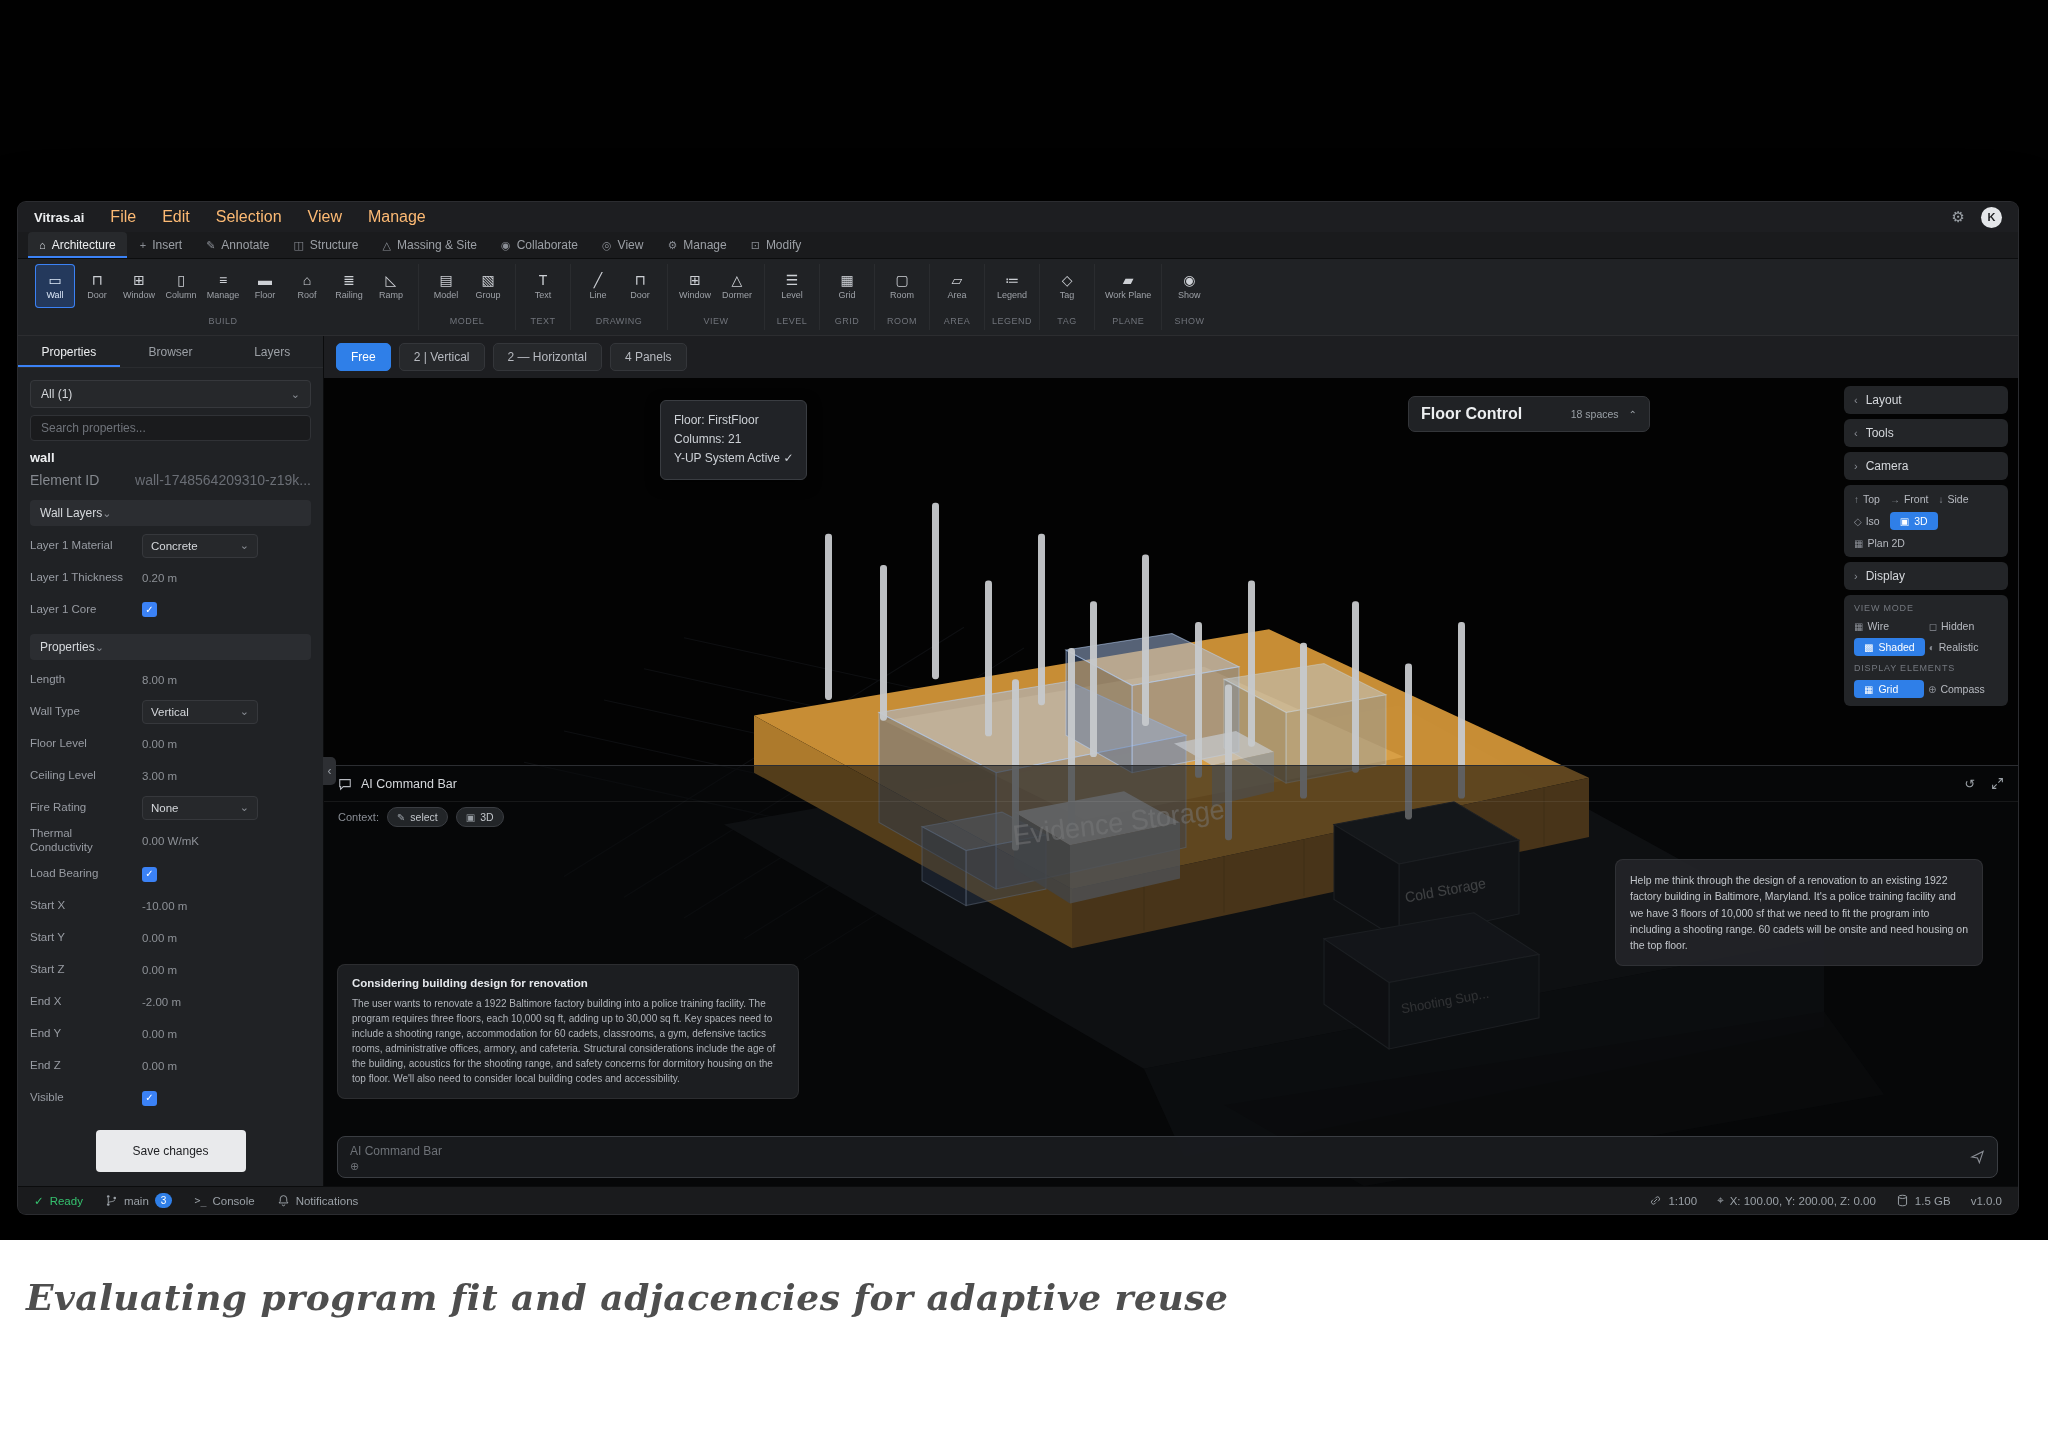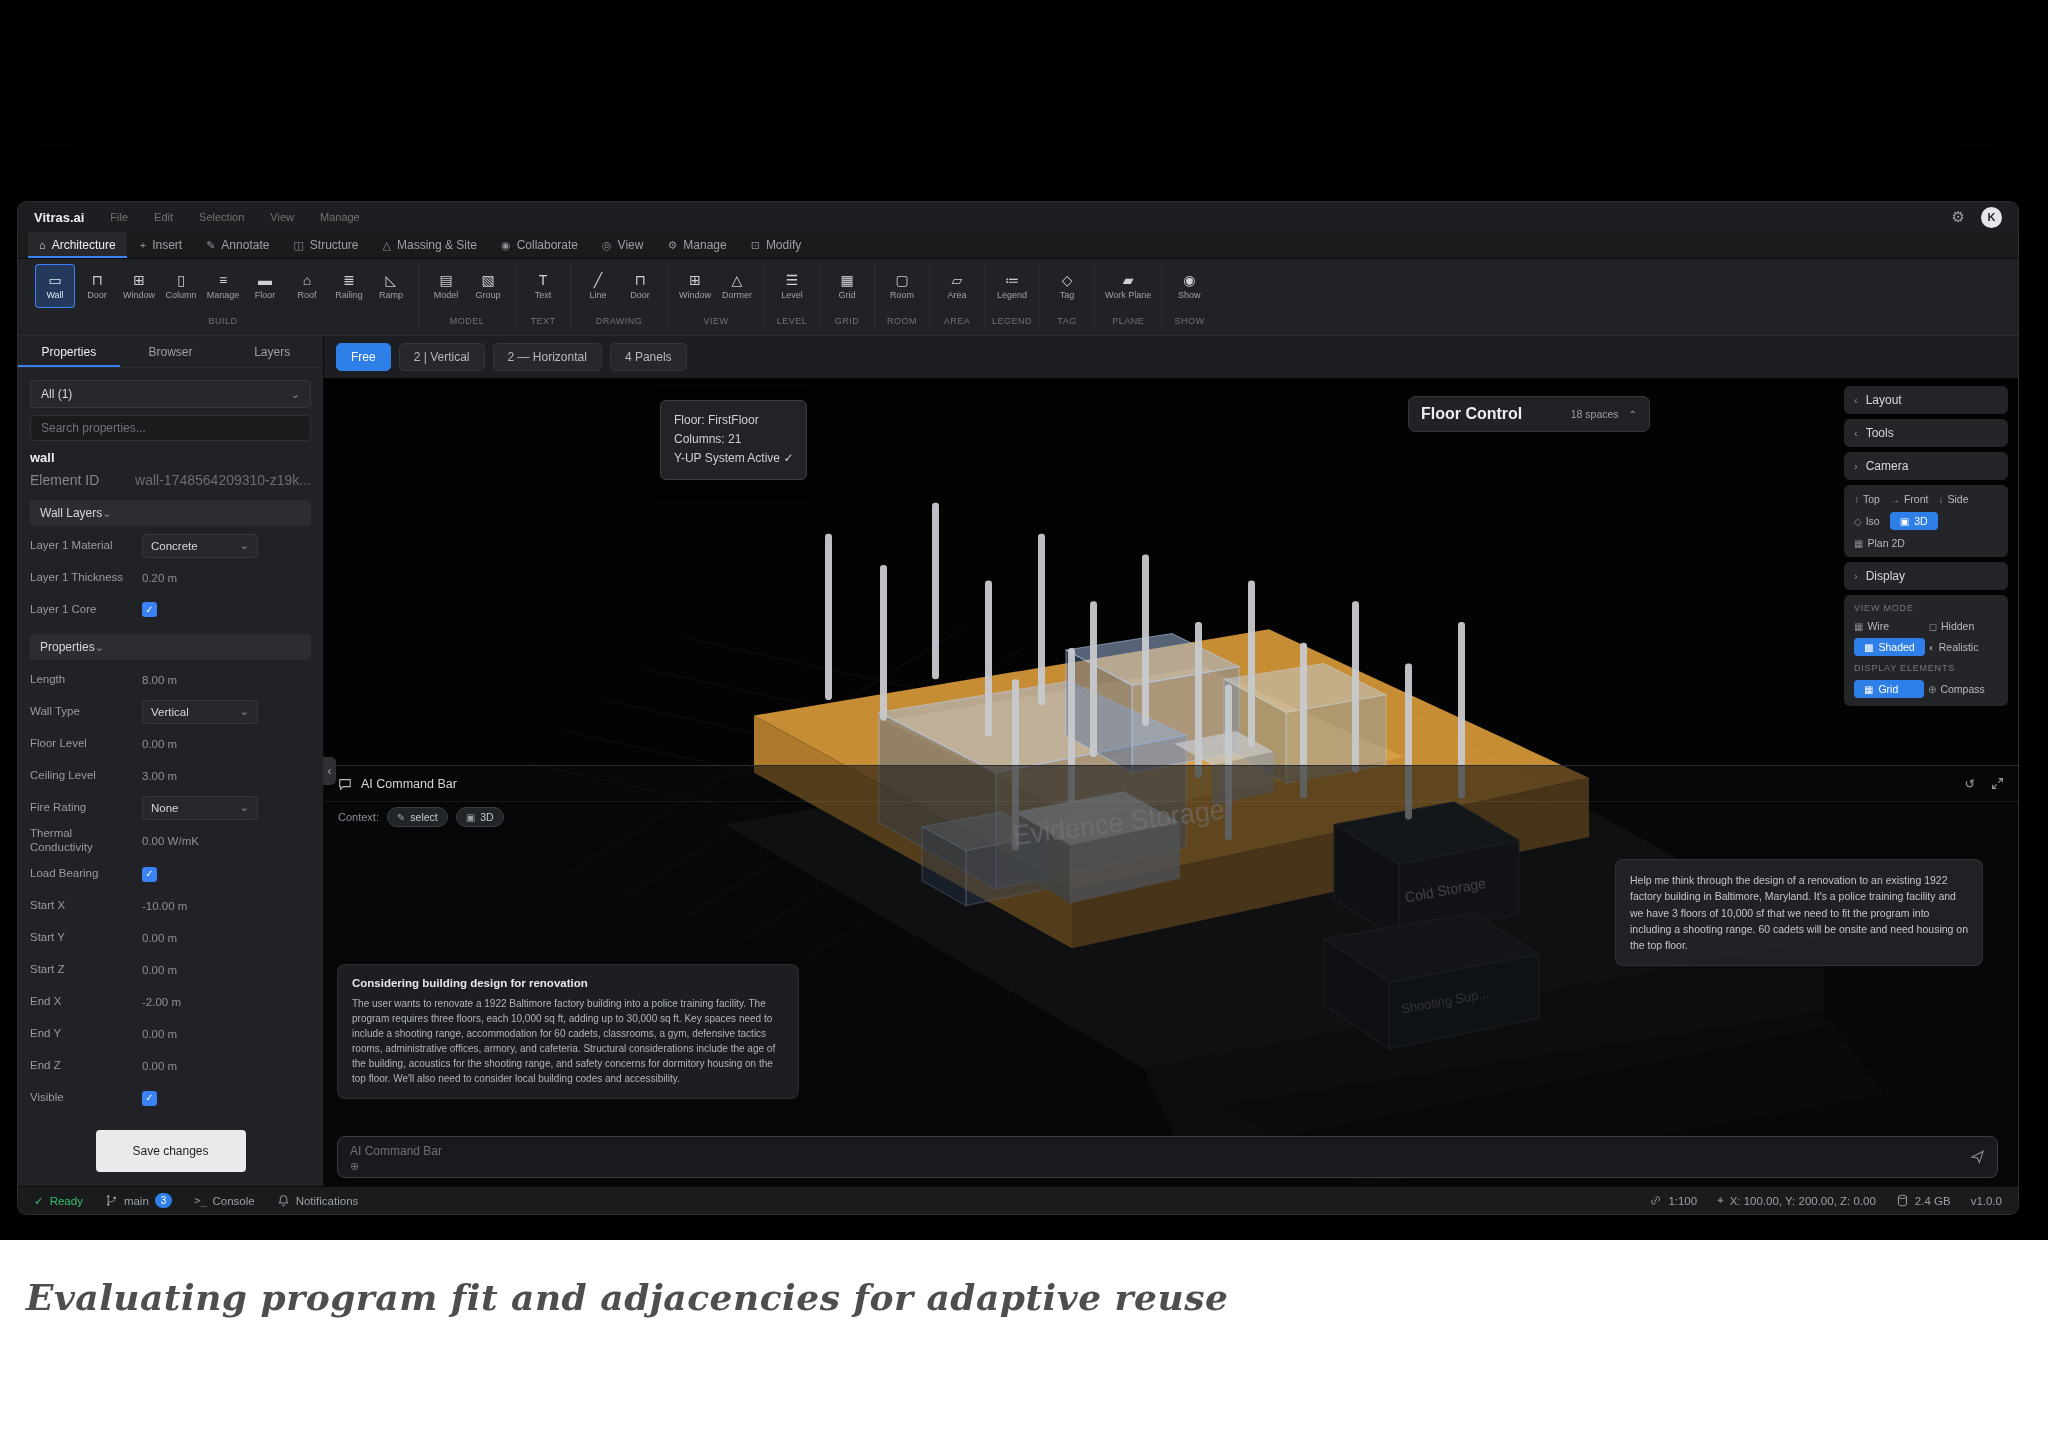--- a/index.html
+++ b/index.html
@@ -7,21 +7,21 @@
   .stage { position:relative; width:2048px; height:1442px; }
   .backdrop { position:absolute; left:0; top:0; width:2048px; height:1240px; background:#010101; }
   .caption-strip { position:absolute; left:0; top:1240px; width:2048px; height:202px; background:#ffffff; }
   .caption { position:absolute; left:26px; top:36px; font-family:"DejaVu Serif",serif; font-style:italic; font-weight:700; font-size:36px; color:#4e4e4e; letter-spacing:.5px; }
 
   
   .app { position:absolute; left:18px; top:202px; width:2000px; height:1012px; background:#1d1e21; border-radius:8px; overflow:hidden; color:#c9ccd1; box-shadow:0 0 0 1px #2b2c30, 0 18px 60px rgba(0,0,0,.6); display:flex; flex-direction:column; }
 
   .menubar { height:30px; display:flex; align-items:center; padding:0 16px; gap:26px; background:#1d1e21; }
   .brand { color:#eceef0; font-weight:700; font-size:13px; }
-  .menu-item { color:#737373; font-size:11px; }
+  .menu-item { color:#fdba74; font-size:16px; }
   .menubar-right { margin-left:auto; display:flex; align-items:center; gap:16px; }
   .gear { color:#9aa0a6; font-size:15px; }
   .avatar { width:21px; height:21px; border-radius:50%; background:#e4e6e9; color:#1d1e21; font-size:11px; font-weight:700; display:flex; align-items:center; justify-content:center; }
 
   .tabbar { height:27px; background:#1a1b1d; display:flex; align-items:stretch; padding:0 10px; gap:2px; border-bottom:1px solid #0c0d0e; }
   .rtab { display:flex; align-items:center; gap:6px; padding:0 11px; font-size:12px; color:#9ca0a6; }
   .rtab .ricon { font-size:11px; color:#8a8e95; }
   .rtab.active { background:#27292c; color:#eceef0; box-shadow:inset 0 -2px 0 #3b82f6; border-radius:4px 4px 0 0; }
   .rtab.active .ricon { color:#cfd3d8; }
 
@@ -728,21 +728,21 @@
         </span>
         <span class="sb-item">
             <span>⌖</span>
             <span>X: 100.00, Y: 200.00, Z: 0.00</span>
           </span>
         <span class="sb-item">
           <svg class="ic" width="13" height="13" viewBox="0 0 16 16">
               <ellipse cx="8" cy="3.5" rx="5" ry="2" fill="none" stroke="currentColor" stroke-width="1.2"></ellipse>
               <path d="M3 3.5v9c0 1.1 2.2 2 5 2s5-.9 5-2v-9" fill="none" stroke="currentColor" stroke-width="1.2"></path>
             </svg>
-          <span>2.4 GB</span>
+          <span>1.5 GB</span>
         </span>
         <span class="sb-item">v1.0.0</span>
       </span>
     </div>
   </div>
 
   <div class="caption-strip">
     <div class="caption">Evaluating program fit and adjacencies for adaptive reuse</div>
   </div>
 </div>

